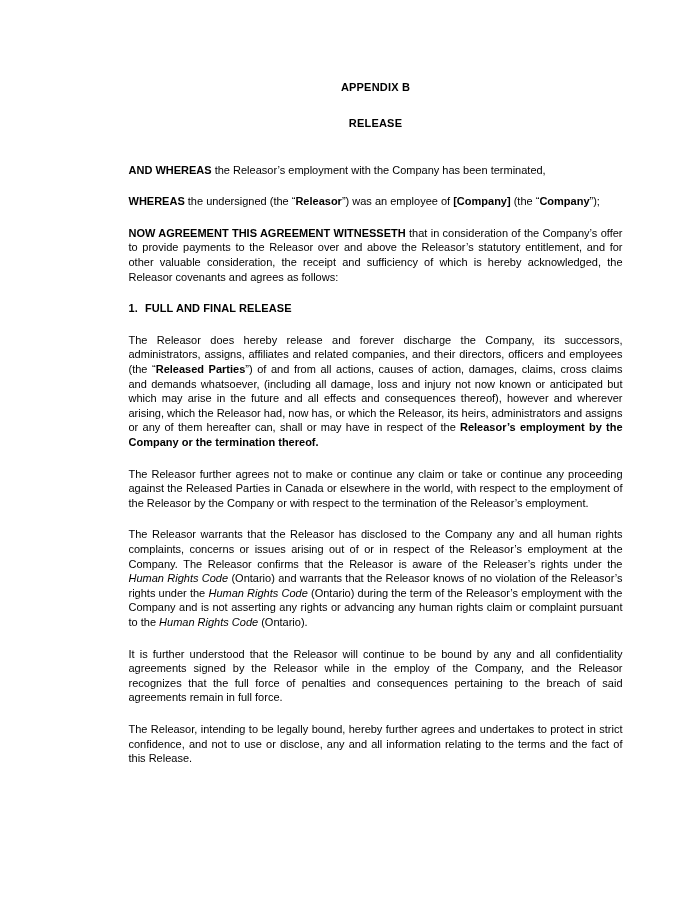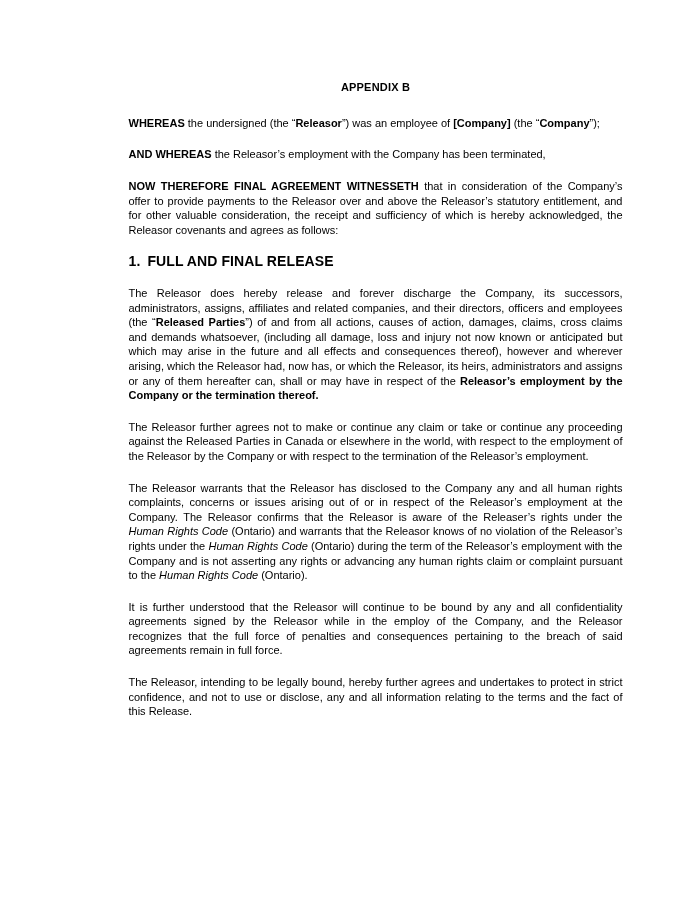--- a/index.html
+++ b/index.html
@@ -41,46 +41,47 @@
     line-height: 1.35;
   }
   p.para {
     font-size: 11px;
     line-height: 14.6px;
     text-align: justify;
     margin: 0 0 17px 0;
     hyphens: none;
   }
   .sec-heading {
-    font-size: 14px;
+    font-size: 11px;
     font-weight: bold;
     line-height: 14.6px;
     margin: 0 0 17px 0;
     letter-spacing: 0.1px;
   }
   .sec-heading .num {
     margin-right: 7px;
   }
   b, strong { font-weight: bold; }
   i, em { }
   .bold-line { font-weight: bold; }
 </style>
 </head>
 <body>
 
 <div class="page">
   <div class="content">
 
     <div class="doc-title">APPENDIX B</div>
+    <div class="doc-subtitle">RELEASE</div>
+
+    <p class="para"><b>AND WHEREAS</b><span> the Releasor’s employment with the Company has been terminated,</span></p>
 
     <p class="para"><b>WHEREAS</b><span> the undersigned (the “</span><b>Releasor</b><span>”) was an employee of </span><b>[Company]</b><span> (the “</span><b>Company</b><span>”);</span></p>
 
-    <p class="para"><b>AND WHEREAS</b><span> the Releasor’s employment with the Company has been terminated,</span></p>
-
-    <p class="para"><b>NOW THEREFORE FINAL AGREEMENT WITNESSETH</b><span> that in consideration of the Company’s offer to provide payments to the Releasor over and above the Releasor’s statutory entitlement, and for other valuable consideration, the receipt and sufficiency of which is hereby acknowledged, the Releasor covenants and agrees as follows:</span></p>
+    <p class="para"><b>NOW AGREEMENT THIS AGREEMENT WITNESSETH</b><span> that in consideration of the Company’s offer to provide payments to the Releasor over and above the Releasor’s statutory entitlement, and for other valuable consideration, the receipt and sufficiency of which is hereby acknowledged, the Releasor covenants and agrees as follows:</span></p>
 
     <div class="sec-heading"><span class="num">1.</span><span>FULL AND FINAL RELEASE</span></div>
 
     <p class="para"><span>The Releasor does hereby release and forever discharge the Company, its successors, administrators, assigns, affiliates and related companies, and their directors, officers and employees (the “</span><b>Released Parties</b><span>”) of and from all actions, causes of action, damages, claims, cross claims and demands whatsoever, (including all damage, loss and injury not now known or anticipated but which may arise in the future and all effects and consequences thereof), however and wherever arising, which the Releasor had, now has, or which the Releasor, its heirs, administrators and assigns or any of them hereafter can, shall or may have in respect of the </span><b class="bold-line">Releasor’s employment by the Company or the termination thereof.</b></p>
 
     <p class="para">The Releasor further agrees not to make or continue any claim or take or continue any proceeding against the Released Parties in Canada or elsewhere in the world, with respect to the employment of the Releasor by the Company or with respect to the termination of the Releasor’s employment.</p>
 
     <p class="para"><span>The Releasor warrants that the Releasor has disclosed to the Company any and all human rights complaints, concerns or issues arising out of or in respect of the Releasor’s employment at the Company.  The Releasor confirms that the Releasor is aware of the Releaser’s rights under the </span><i>Human Rights Code</i><span> (Ontario) and warrants that the Releasor knows of no violation of the Releasor’s rights under the </span><i>Human Rights Code</i><span> (Ontario) during the term of the Releasor’s employment with the Company and is not asserting any rights or advancing any human rights claim or complaint pursuant to the </span><i>Human Rights Code</i><span> (Ontario).</span></p>
 
 

